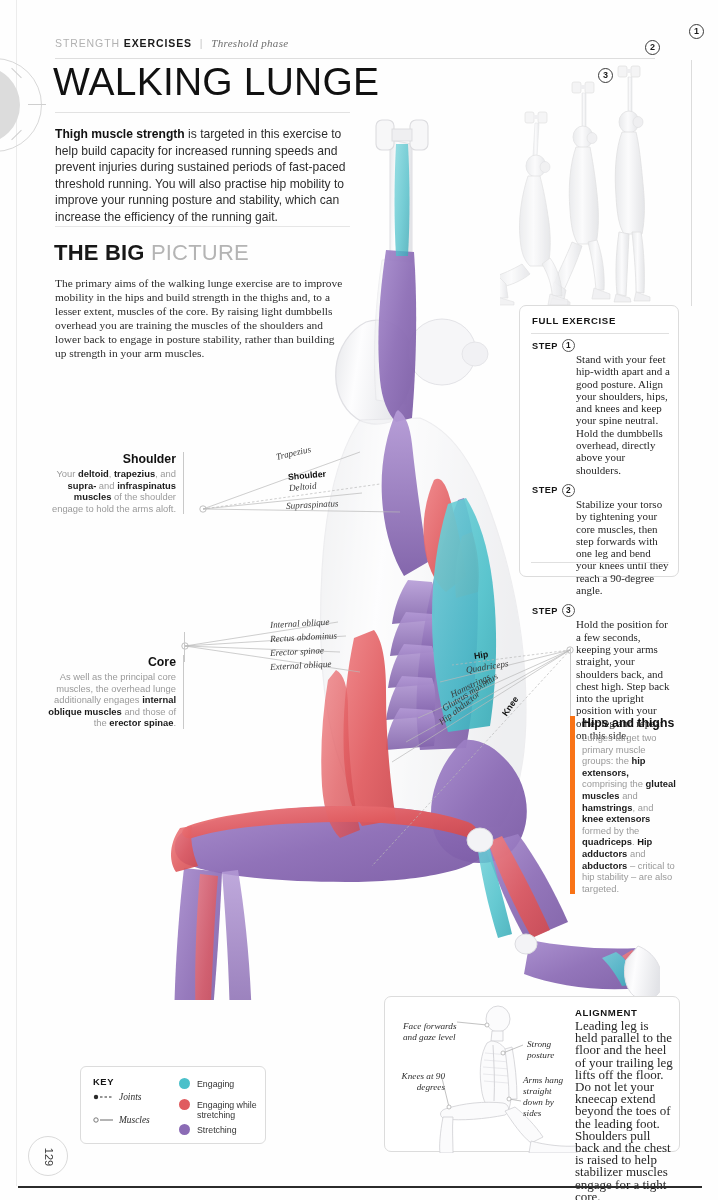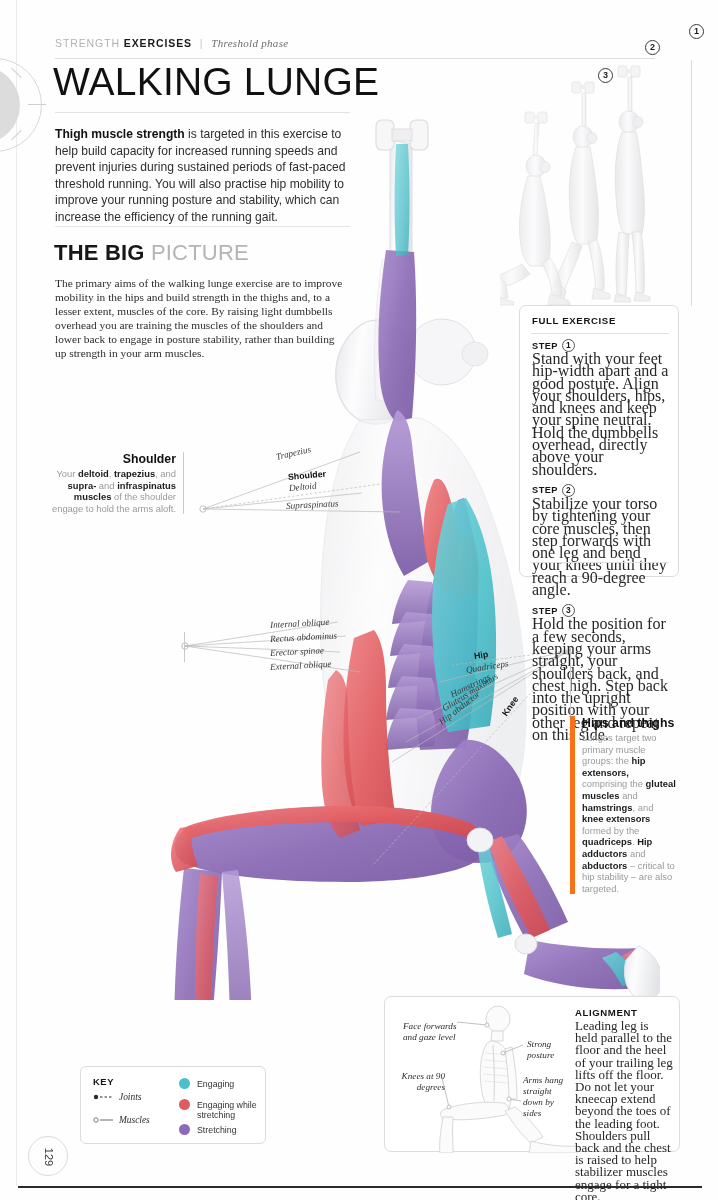--- a/index.html
+++ b/index.html
@@ -192,23 +192,24 @@
     width: 13px; height: 13px;
     border: 1px solid #555;
     border-radius: 50%;
     text-align: center;
     line-height: 11.5px;
     font-size: 8.4px;
     font-weight: 700;
   }
   .step-text {
     font-family: "Liberation Serif", serif;
-    font-size: 16px;
+    font-size: 11px;
     line-height: 12.3px;
     color: #272727;
+    margin-left: 44px;
   }
 
   
   #anatomy {
     position: absolute;
     left: 60px; top: 100px;
     width: 600px; height: 900px;
     z-index: 2;
   }
 
@@ -696,20 +697,24 @@
     </div>
     <div class="fullex-divider bottom"></div>
   </div>
 
   <div class="callout co-shoulders">
     <div class="co-title">Shoulder</div>
     <div class="co-body">Your <b>deltoid</b>, <b>trapezius</b>, and <b>supra-</b> and <b>infraspinatus muscles</b> of the shoulder engage to hold the arms aloft.</div>
   </div>
 
   <div class="stalk core"></div>
+  <div class="callout co-core">
+    <div class="co-title">Core</div>
+    <div class="co-body">As well as the principal core muscles, the overhead lunge additionally engages <b>internal oblique muscles</b> and those of the <b>erector spinae</b>.</div>
+  </div>
 
   <div class="stalk hips"></div>
   <div class="callout co-hips">
     <div class="co-title">Hips and thighs</div>
     <div class="co-body">Lunges target two primary muscle groups: the <b>hip extensors,</b> comprising the <b>gluteal muscles</b> and <b>hamstrings</b>, and <b>knee extensors</b> formed by the <b>quadriceps</b>. <b>Hip adductors</b> and <b>abductors</b> – critical to hip stability – are also targeted.</div>
   </div>
 
   <div class="align-card">
     <svg id="align-skel" viewBox="0 0 296 156">
       <g fill="#fbfbfc" stroke="#cfcfd3" stroke-width="0.8">

